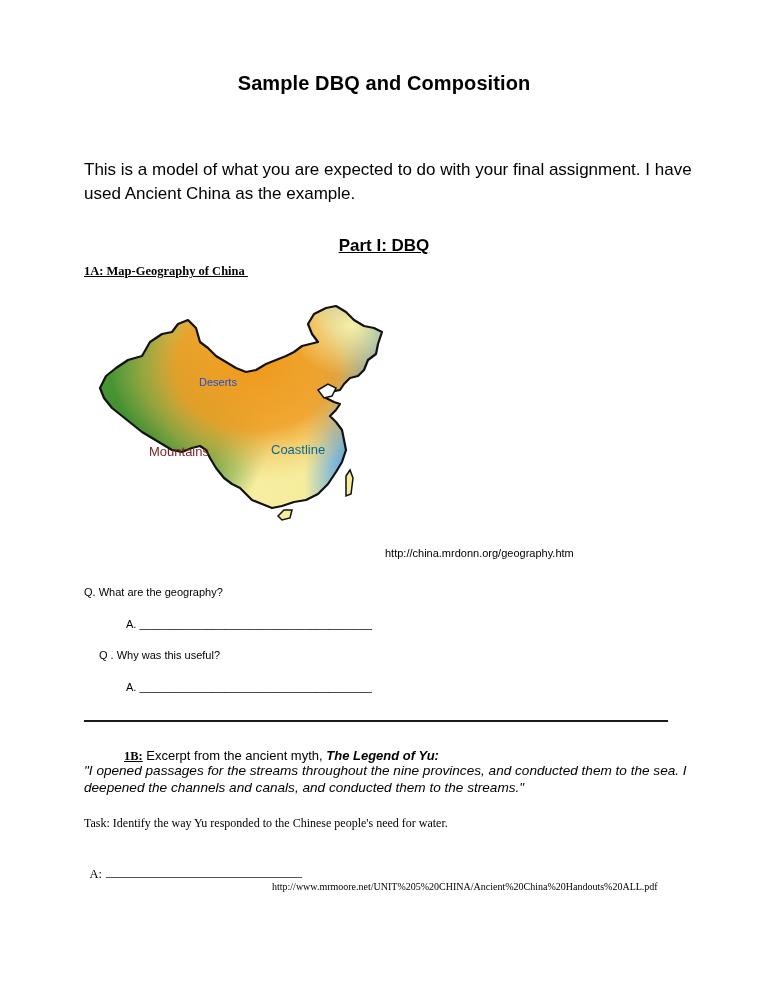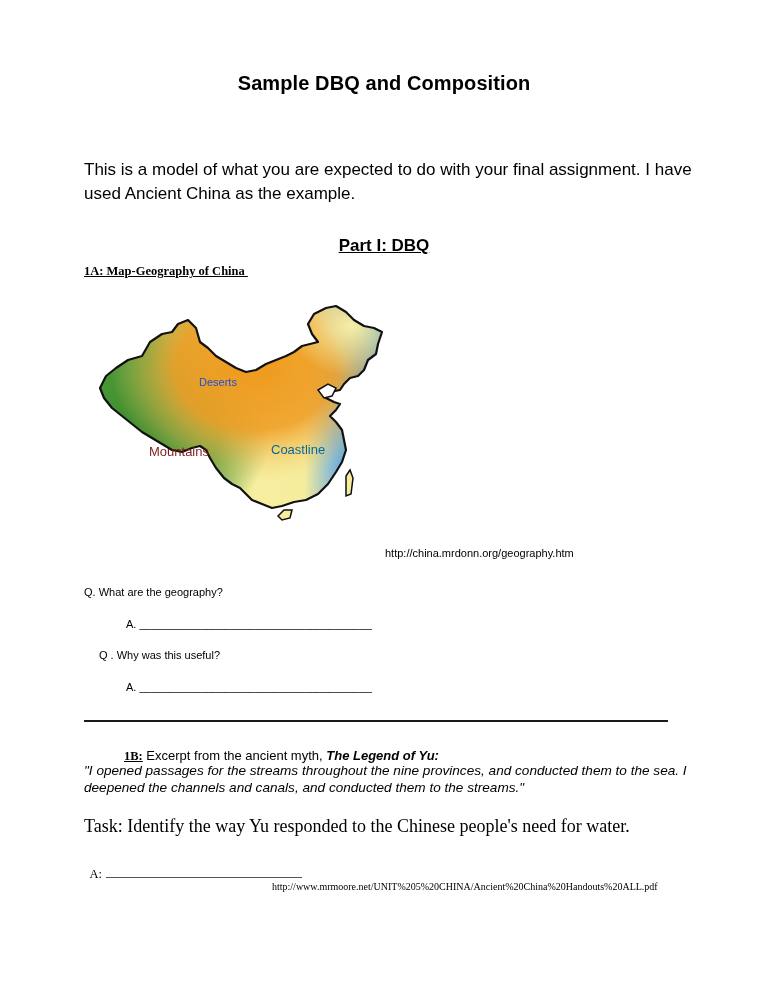--- a/index.html
+++ b/index.html
@@ -21,21 +21,21 @@
     .q-line { left: 84px; font-size: 11px; }
     .a-line { left: 126px; font-size: 11px; white-space: pre; }
 
     .rule { left: 84px; top: 720px; width: 584px; height: 0; border-top: 2px solid #1a1a1a; }
 
     .sec-1b { left: 84px; top: 748px; font-size: 13px; white-space: nowrap; }
     .sec-1b .lbl { font-family: "Liberation Serif", serif; font-weight: bold; text-decoration: underline; font-size: 12.5px; margin-left: 40px; }
     .sec-1b .ttl { font-weight: bold; font-style: italic; }
     .quote { left: 84px; top: 762px; width: 610px; font-size: 13.6px; font-style: italic; line-height: 17px; }
 
-    .task { left: 84px; top: 816px; font-size: 18px; }
+    .task { left: 84px; top: 816px; font-size: 12px; }
     .answer-1b { left: 84px; top: 850px; font-size: 12.5px; white-space: pre; }
     .answer-1b .blank { display: inline-block; width: 196px; border-bottom: 1px solid #555; vertical-align: baseline; height: 12px; margin-left: 4px; }
     .source-1b { left: 260px; top: 881px; font-size: 10px; margin-left: 12px; }
   </style>
 </head>
 <body>
 
 <div class="abs title calibri">Sample DBQ and Composition</div>
 
 <div class="abs intro calibri">This is a model of what you are expected to do with your final assignment. I have used Ancient China as the example.</div>

